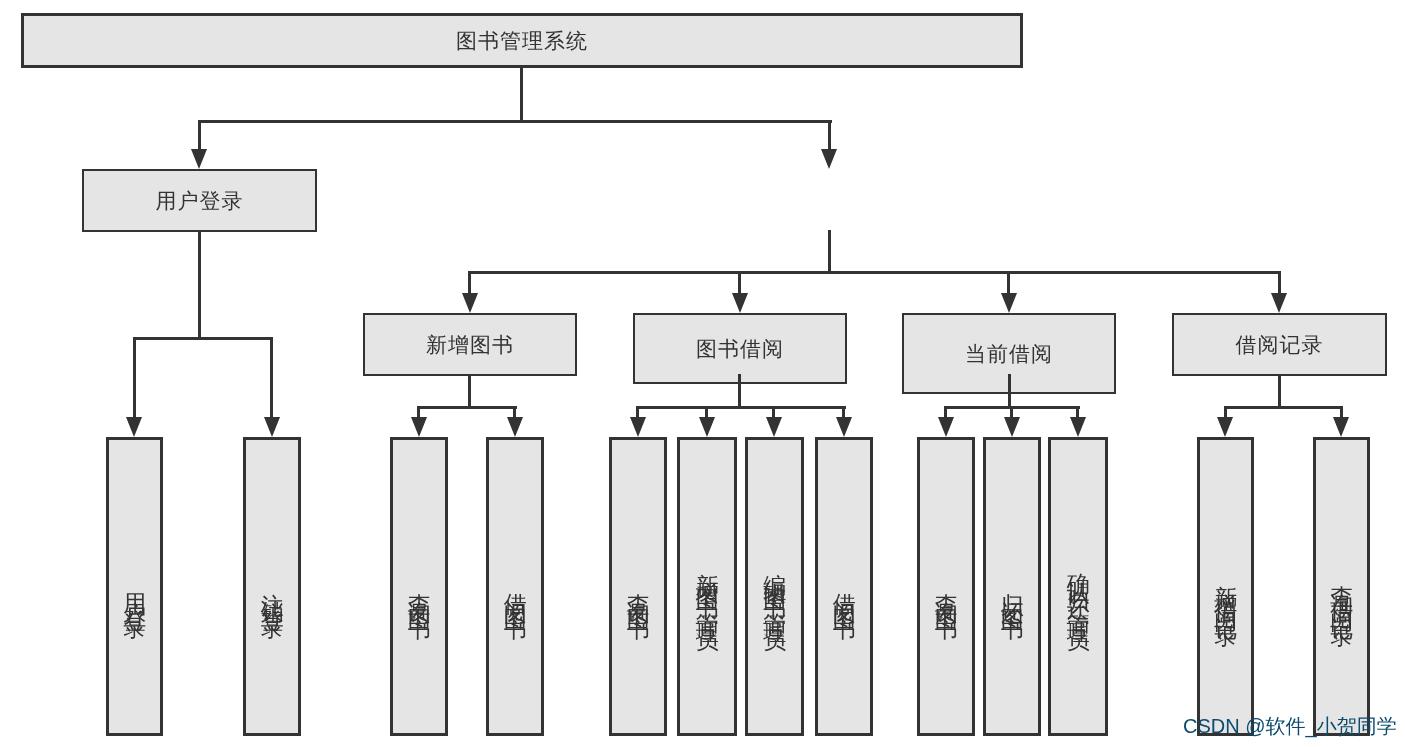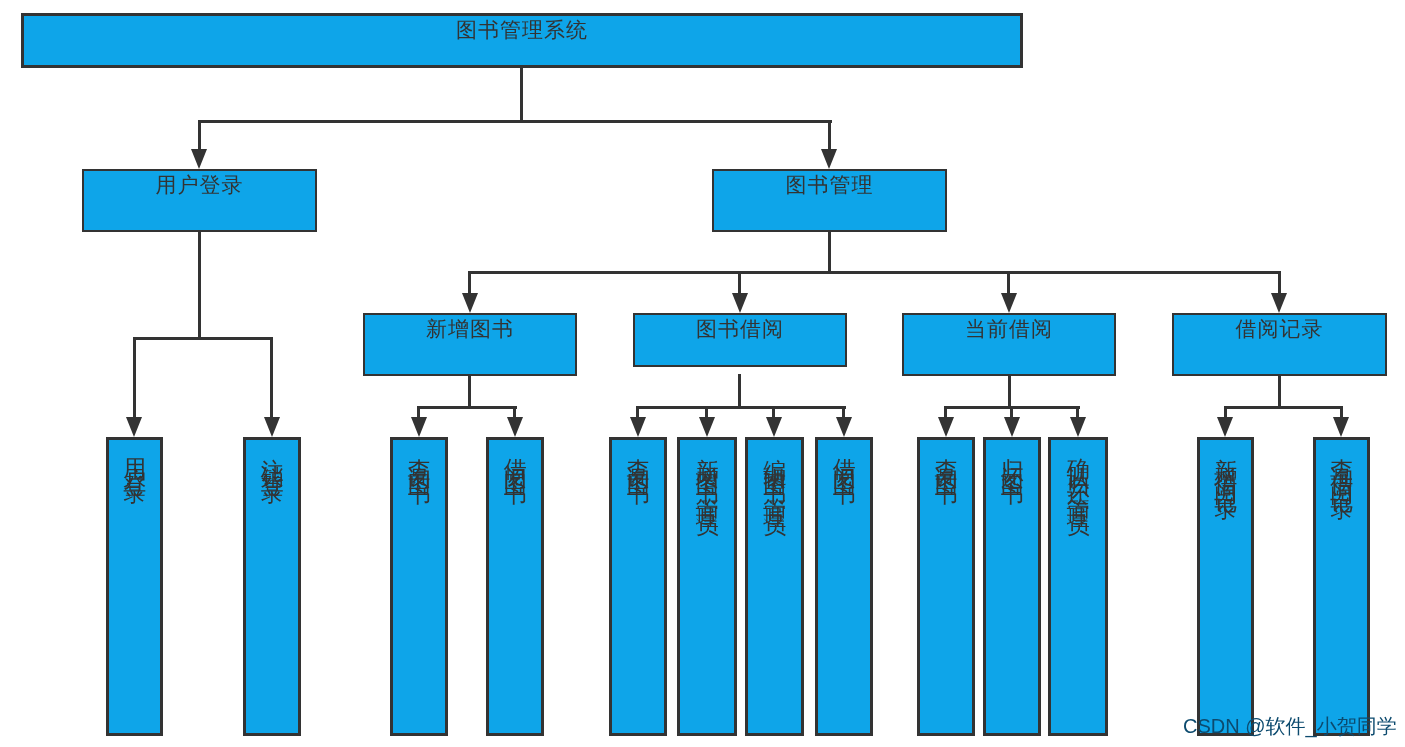--- a/index.html
+++ b/index.html
@@ -14,23 +14,23 @@
     height: 747px;
     background: #ffffff;
     overflow: hidden;
     color: #333333;
   }
   
   .box {
     position: absolute;
     box-sizing: border-box;
     border: 2px solid #333333;
-    background: #0ea5e9;
+    background: #e5e5e5;
     display: flex;
-    align-items: flex-start;
+    align-items: center;
     justify-content: center;
   }
   .box.lvl0 { border-width: 3px; }
   .box .lbl {
     font-size: 21px;
     letter-spacing: 1px;
     color: #333333;
     white-space: nowrap;
   }
   .box.leaf {
@@ -78,31 +78,28 @@
 
 <div class="canvas">
 
   <div class="box lvl0" style="left:21px; top:13px; width:1002px; height:55px;">
     <span class="lbl">图书管理系统</span>
   </div>
 
   <div class="box" style="left:82px; top:169px; width:235px; height:63px;">
     <span class="lbl">用户登录</span>
   </div>
-  <div class="box" style="left:712px; top:169px; width:235px; height:63px;">
-    <span class="lbl">图书管理</span>
-  </div>
 
   <div class="box" style="left:363px; top:313px; width:214px; height:63px;">
     <span class="lbl">新增图书</span>
   </div>
-  <div class="box" style="left:633px; top:313px; width:214px; height:54px;">
+  <div class="box" style="left:633px; top:313px; width:214px; height:71px;">
     <span class="lbl">图书借阅</span>
   </div>
-  <div class="box" style="left:902px; top:313px; width:214px; height:63px;">
+  <div class="box" style="left:902px; top:313px; width:214px; height:81px;">
     <span class="lbl">当前借阅</span>
   </div>
   <div class="box" style="left:1172px; top:313px; width:215px; height:63px;">
     <span class="lbl">借阅记录</span>
   </div>
 
   <div class="box leaf" style="left:106px; width:57px;">
     <span class="vtext">用户登录</span>
   </div>
   <div class="box leaf" style="left:243px; width:58px;">

